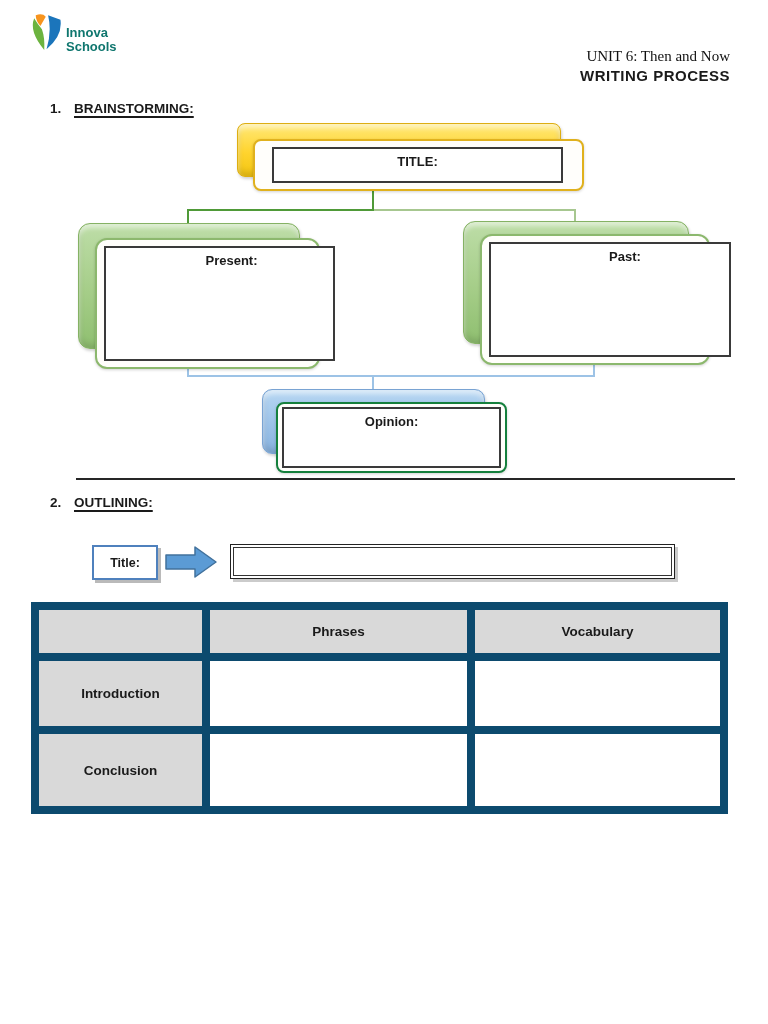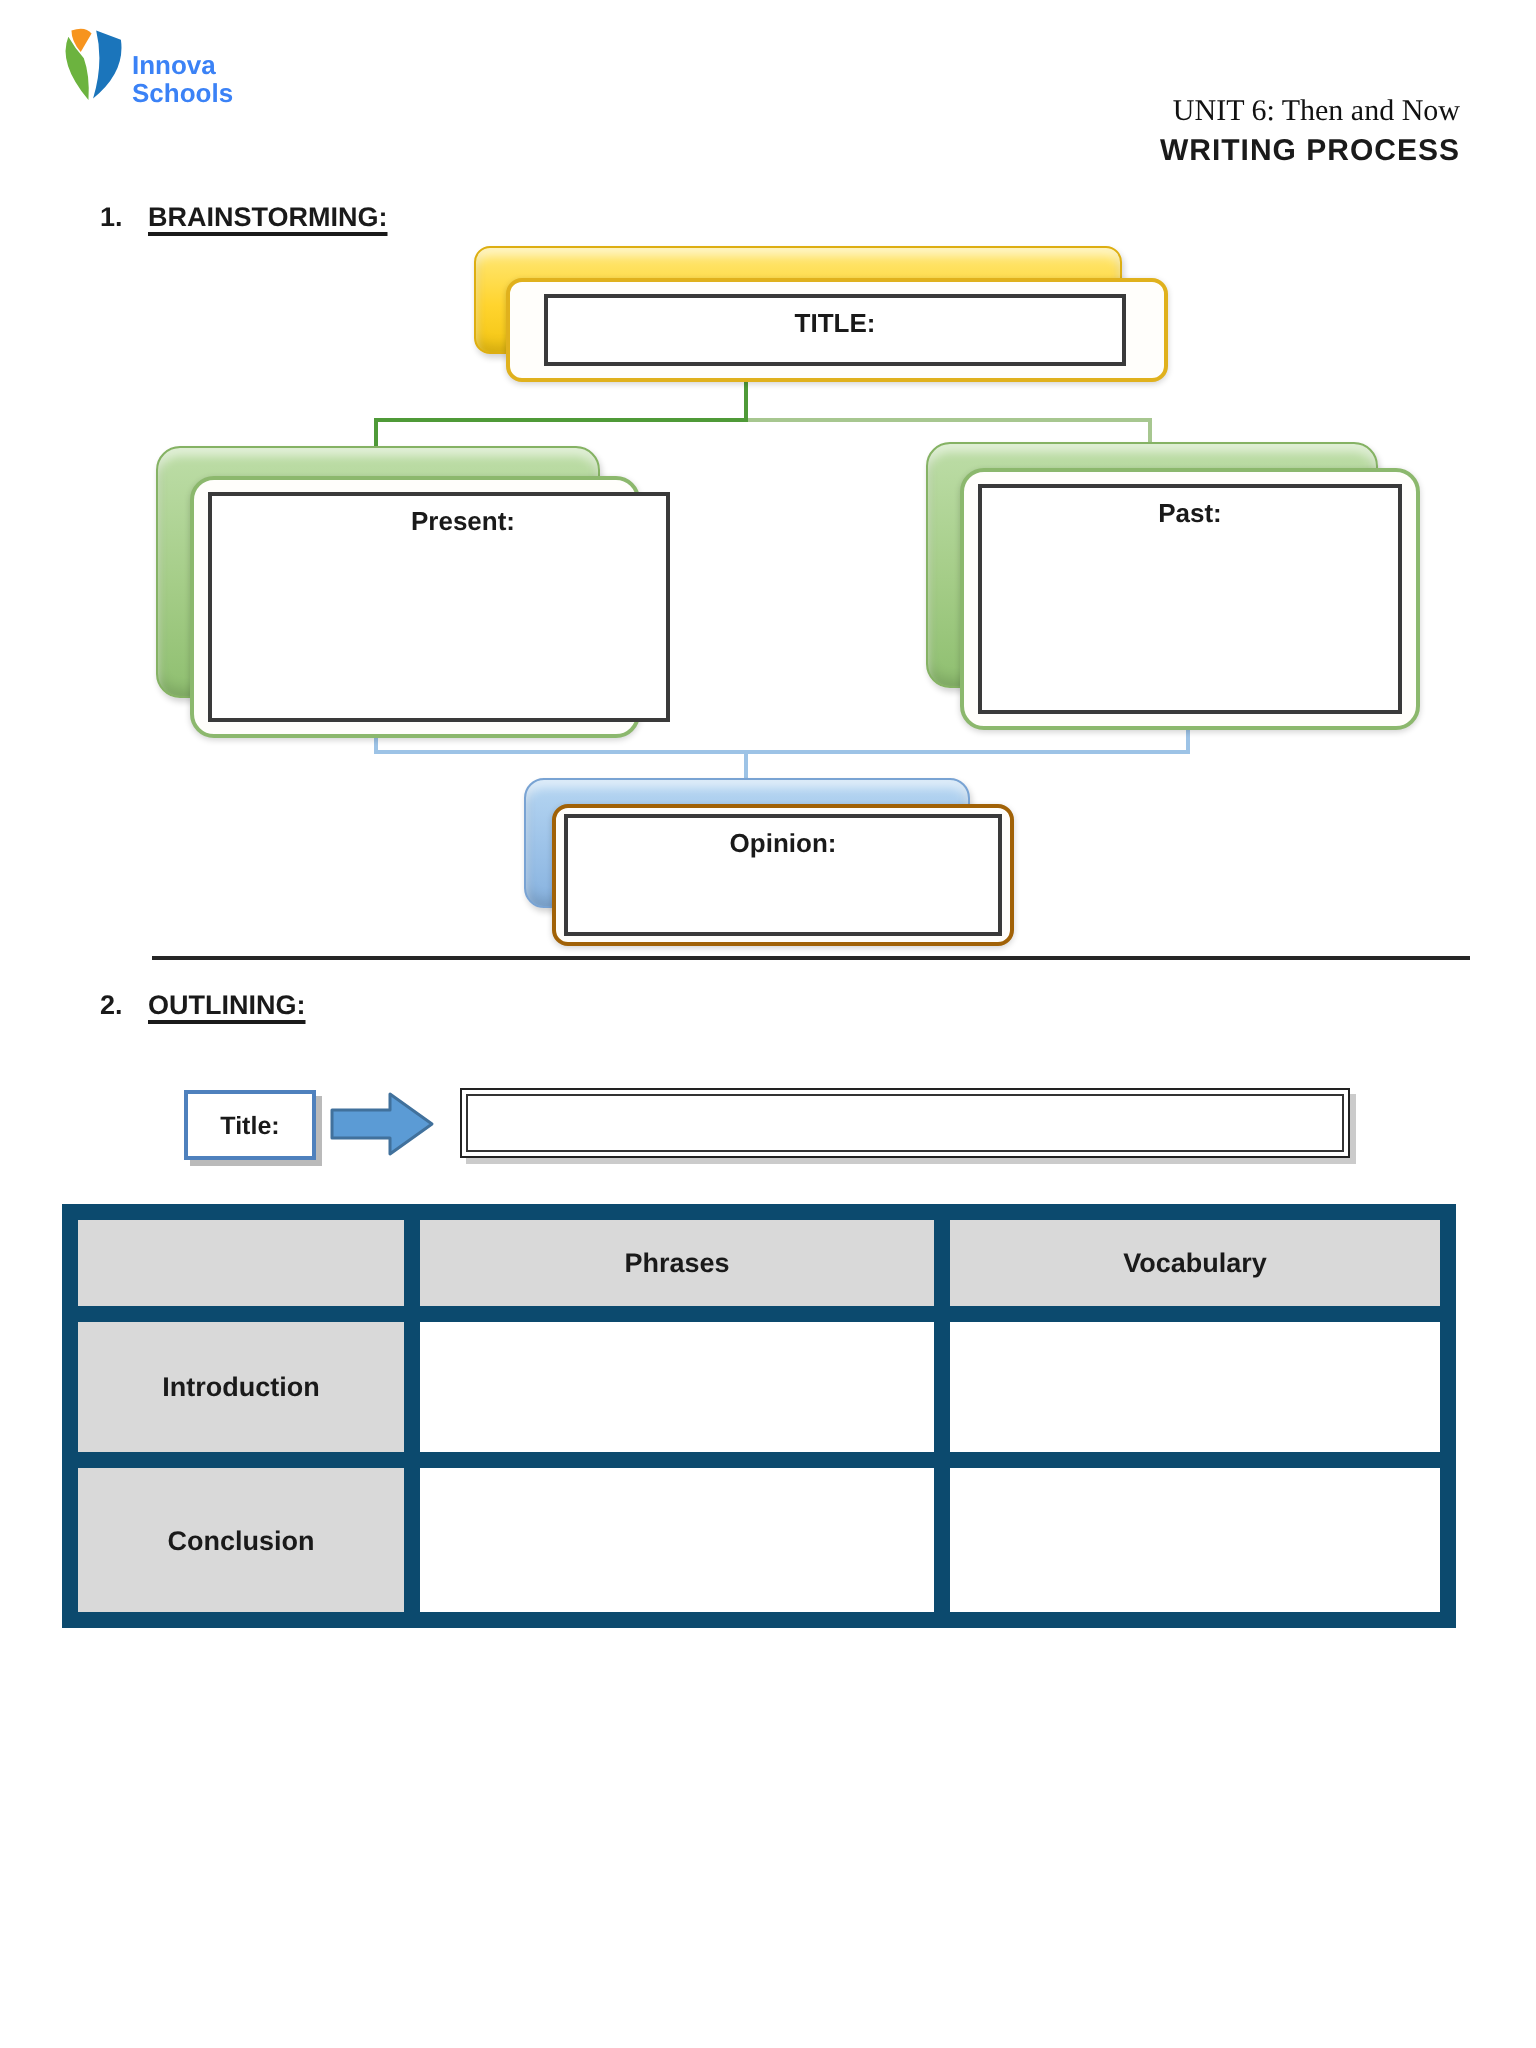--- a/index.html
+++ b/index.html
@@ -6,41 +6,41 @@
   .page{
     position:relative;width:768px;height:1024px;margin:0 auto;
     background:#ffffff;overflow:hidden;
     font-family:"Liberation Sans",sans-serif;color:#1a1a1a;
   }
   .abs{position:absolute;}
 
   
   .logo{left:28px;top:12px;width:180px;height:46px;display:flex;align-items:flex-start;}
   .logo svg{width:34px;height:42px;}
-  .logo-text{margin-left:4px;margin-top:14px;line-height:14px;font-size:13px;font-weight:bold;color:#3b82f6;}
+  .logo-text{margin-left:4px;margin-top:14px;line-height:14px;font-size:13px;font-weight:bold;color:#0f766e;}
   .doc-title{left:0;top:48px;width:730px;text-align:right;}
   .doc-title .l1{font-family:"Liberation Serif",serif;font-size:15px;color:#111;}
   .doc-title .l2{font-size:15px;font-weight:bold;letter-spacing:.5px;margin-top:2px;padding-left:34px;}
 
   
   .sec-head{font-size:13.5px;font-weight:bold;display:flex;}
   .sec-head .num{width:24px;}
   .sec-head .lbl{text-decoration:underline;text-underline-offset:3px;text-decoration-thickness:1.5px;}
   .sec1{left:50px;top:101px;}
   .sec2{left:50px;top:495px;}
 
   
   .back-box{border-radius:12px;box-shadow:inset 0 4px 5px rgba(255,255,255,.55), inset 0 -4px 6px rgba(0,0,0,.12), 1px 2px 3px rgba(0,0,0,.18);}
   .back-yellow{background:linear-gradient(180deg,#ffe878 0%,#ffd42e 55%,#f3c512 100%);border:1px solid #ddae12;border-radius:8px;}
   .back-green{background:linear-gradient(180deg,#bddda7 0%,#a5cd88 55%,#8fbf70 100%);border:1px solid #85b264;}
   .back-blue{background:linear-gradient(180deg,#b6d6f2 0%,#9cc2e8 55%,#87b2df 100%);border:1px solid #79a3d3;border-radius:10px;}
   .front-box{background:#fffefb;box-shadow:0 1px 3px rgba(0,0,0,.18);}
   .front-yellow{border:2px solid #e0b11d;border-radius:8px;}
   .front-green{border:2px solid #8cb86d;border-radius:12px;}
-  .front-blue{border:2px solid #a16207;border-radius:8px;}
+  .front-blue{border:2px solid #15803d;border-radius:8px;}
   .inner-box{background:#ffffff;border:2px solid #3a3a3a;font-size:13px;font-weight:bold;text-align:center;}
   .inner-box .cap{margin-top:5px;}
   .conn{left:0;top:0;width:768px;height:1024px;pointer-events:none;}
 
   
   .title-tag{left:92px;top:545px;width:62px;height:31px;background:#fff;border:2px solid #4f81bd;
     box-shadow:3px 3px 0 rgba(130,130,130,.55);display:flex;align-items:center;justify-content:center;
     font-size:12.5px;font-weight:bold;}
   .arrow-svg{left:164px;top:544px;width:56px;height:36px;}
   .title-line{left:230px;top:544px;width:443px;height:33px;background:#fff;border:1.5px solid #222;
@@ -101,21 +101,21 @@
 
   <div class="abs back-box back-green" style="left:78px;top:223px;width:220px;height:124px;"></div>
   <div class="abs front-box front-green" style="left:95px;top:238px;width:221px;height:127px;">
     <div class="inner-box" style="position:absolute;left:7px;top:6px;width:203px;height:111px;padding-left:24px;">
       <div class="cap">Present:</div>
     </div>
   </div>
 
   <div class="abs back-box back-green" style="left:463px;top:221px;width:224px;height:121px;"></div>
   <div class="abs front-box front-green" style="left:480px;top:234px;width:226px;height:127px;">
-    <div class="inner-box" style="position:absolute;left:7px;top:6px;width:208px;height:111px;">
+    <div class="inner-box" style="position:absolute;left:7px;top:6px;width:208px;height:111px;padding-left:30px;">
       <div class="cap">Past:</div>
     </div>
   </div>
 
   <div class="abs back-box back-blue" style="left:262px;top:389px;width:221px;height:63px;"></div>
   <div class="abs front-box front-blue" style="left:276px;top:402px;width:227px;height:67px;">
     <div class="inner-box" style="position:absolute;left:4px;top:3px;width:215px;height:57px;">
       <div class="cap">Opinion:</div>
     </div>
   </div>

